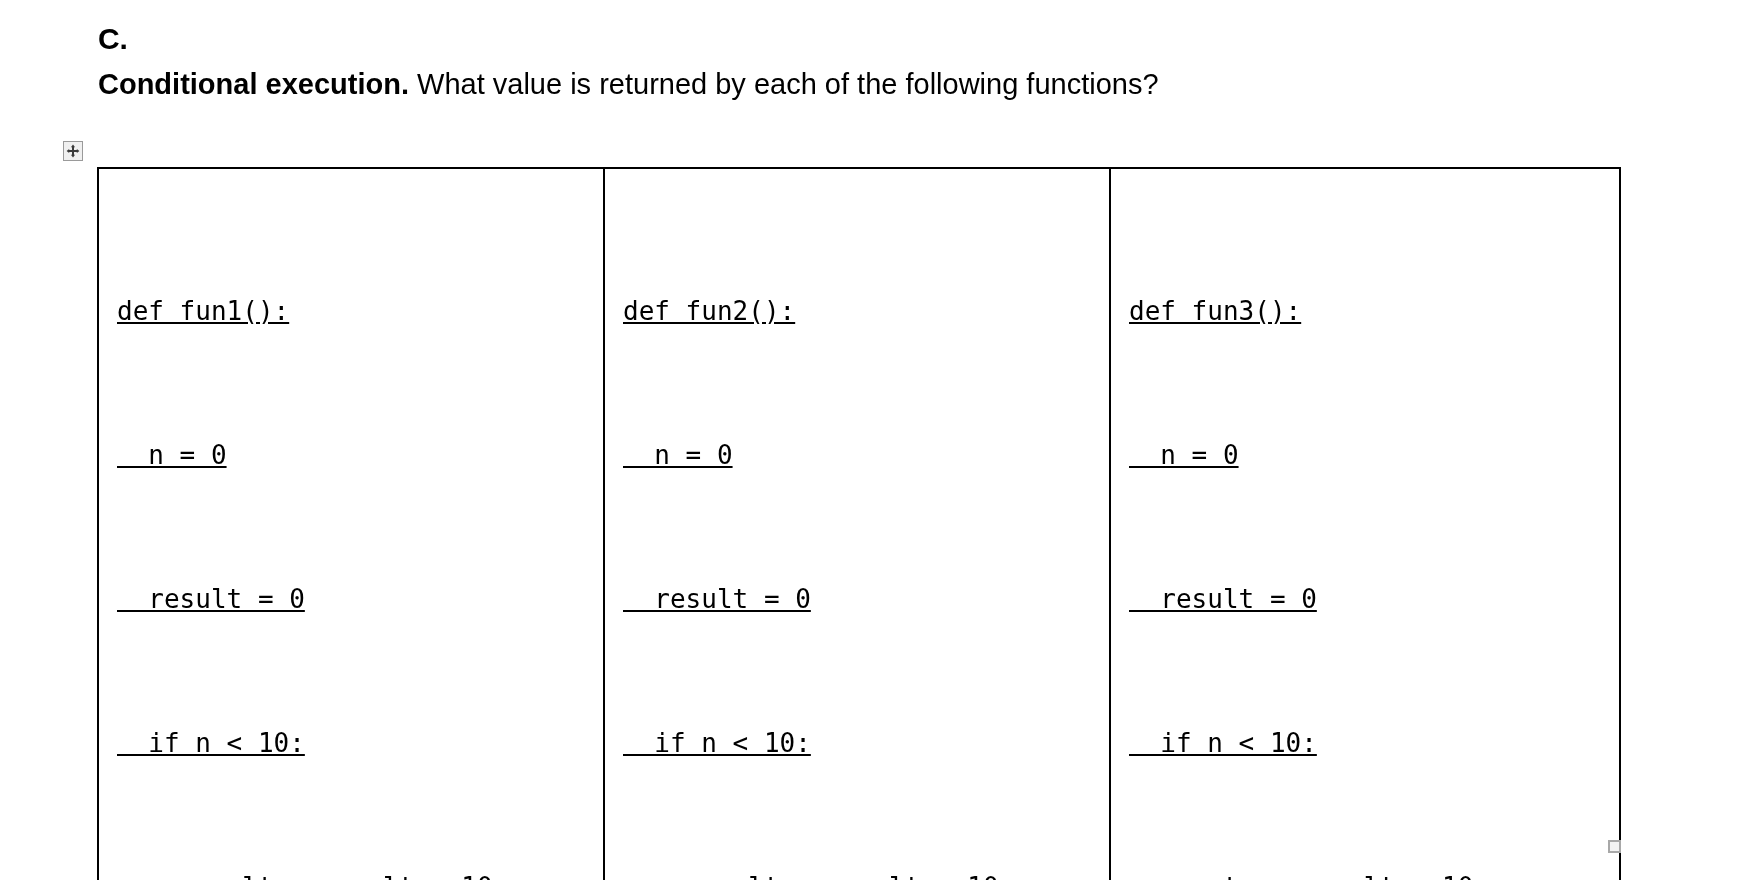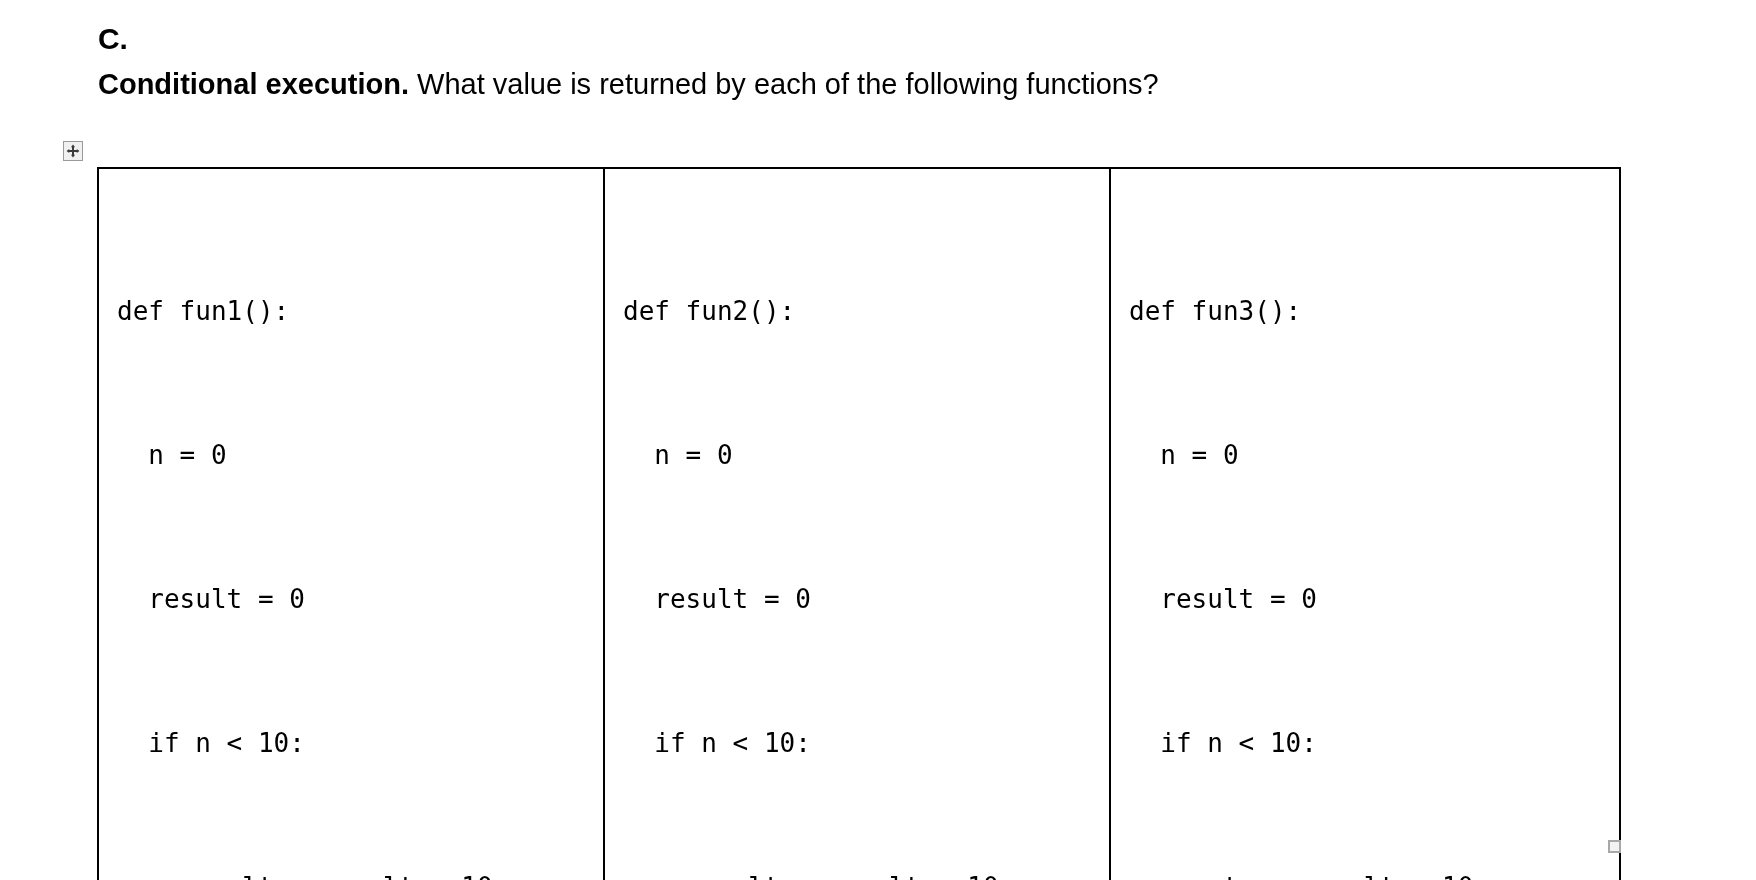--- a/index.html
+++ b/index.html
@@ -107,20 +107,21 @@
     font-size: 26px;
     line-height: 48px;
     white-space: pre;
     color: #000000;
     margin: 0;
   }
   .code-line {
     white-space: pre;
     display: block;
     height: 48px;
+    text-decoration: underline;
   }
 </style>
 </head>
 <body>
 
 <div class="page">
 
   <div class="heading-block">
     <div class="heading-letter">C.</div>
     <div class="heading-line"><span class="bold">Conditional execution.</span><span> What value is returned by each of the following functions?</span></div>

